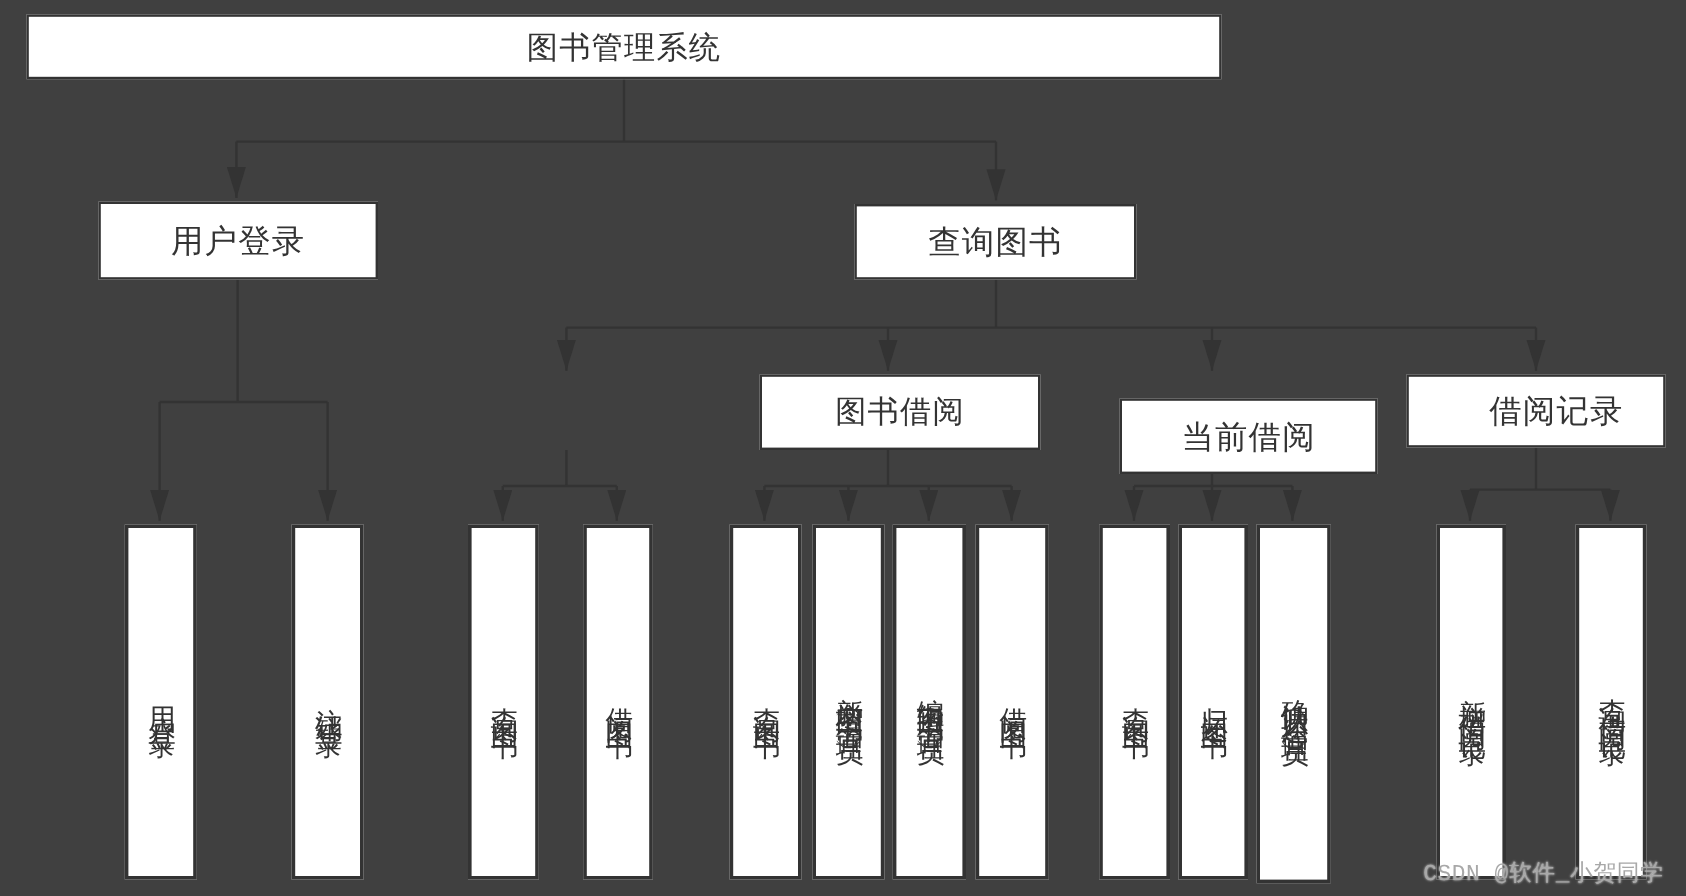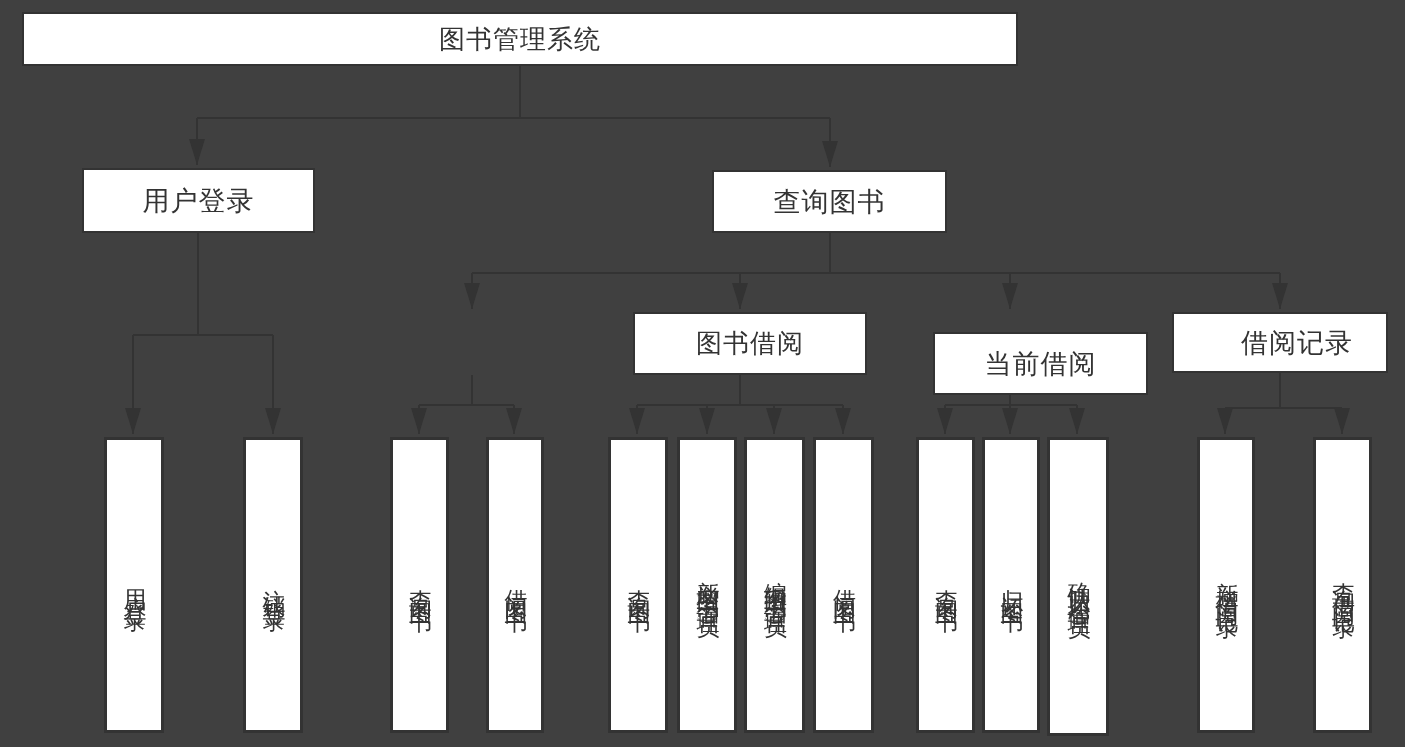--- a/index.html
+++ b/index.html
@@ -127,14 +127,15 @@
   <div class="node leaf" style="left:744px; top:437px; width:61px; height:296px; letter-spacing:5px;">编辑图书（管理员）</div>
   <div class="node leaf" style="left:813px; top:437px; width:61px; height:296px;">借阅图书</div>
 
   <div class="node leaf" style="left:916px; top:437px; width:59px; height:296px;">查询图书</div>
   <div class="node leaf" style="left:982px; top:437px; width:58px; height:296px;">归还图书</div>
   <div class="node leaf" style="left:1047px; top:437px; width:62px; height:299px; letter-spacing:5px;">确认归还（管理员）</div>
 
   <div class="node leaf" style="left:1197px; top:437px; width:58px; height:296px;">新增借阅记录</div>
   <div class="node leaf" style="left:1313px; top:437px; width:59px; height:296px;">查询借阅记录</div>
 
+  <div class="watermark">CSDN @软件_小贺同学</div>
 
 </div>
 
 </body></html>

